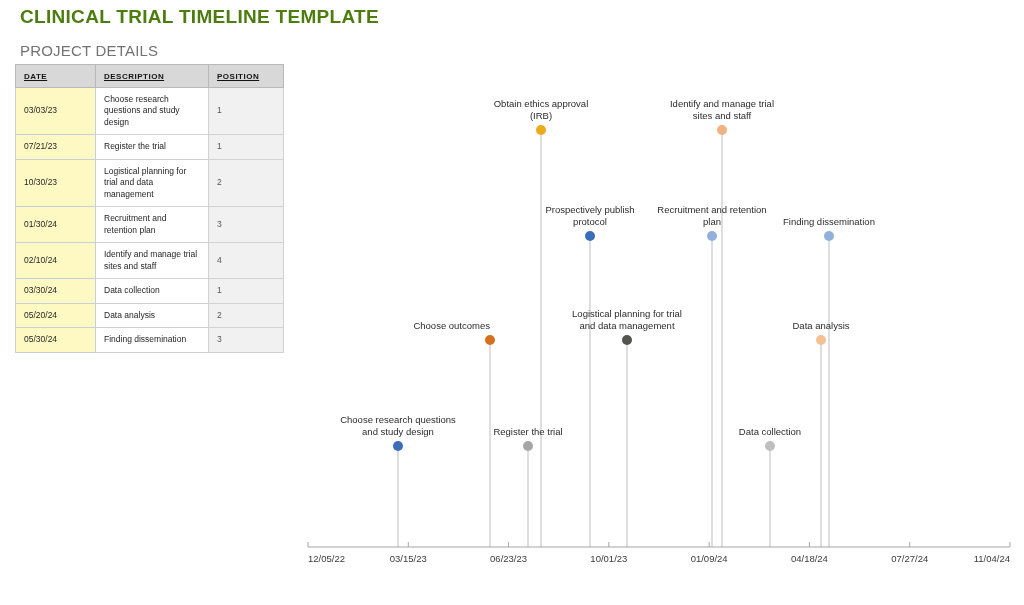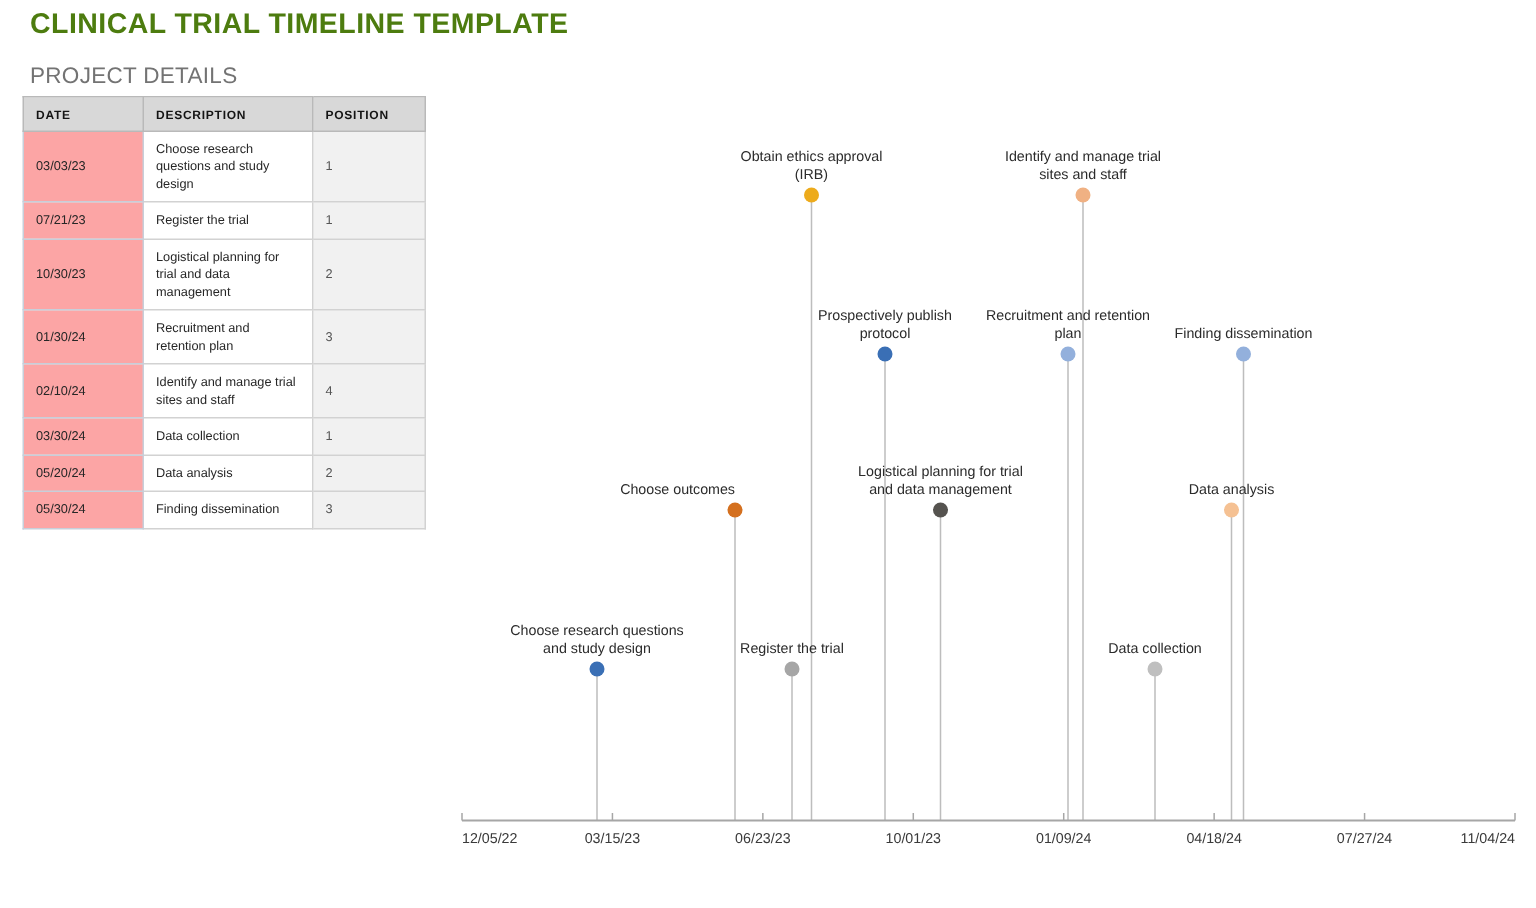--- a/index.html
+++ b/index.html
@@ -40,30 +40,31 @@
   #details-table th{
     background:#d8d8d8;
     border:1px solid #b9b9b9;
     font-size:8px;
     font-weight:bold;
     letter-spacing:.5px;
     color:#141414;
     text-align:left;
     padding:6px 8px;
     height:10px;
+    text-decoration:underline;
   }
   #details-table td{
     border:1px solid #cfd4dc;
     padding:6px 8px;
     vertical-align:middle;
     color:#262626;
     line-height:1.35;
   }
   #details-table td.date-cell{
-    background:#fca5a5;
+    background:#fef9c3;
     border-color:#c7cfda;
     white-space:nowrap;
     color:#262626;
   }
   #details-table td.desc-cell{
     background:#ffffff;
     border-color:#d2d2d2;
   }
   #details-table td.pos-cell{
     background:#f1f1f1;

